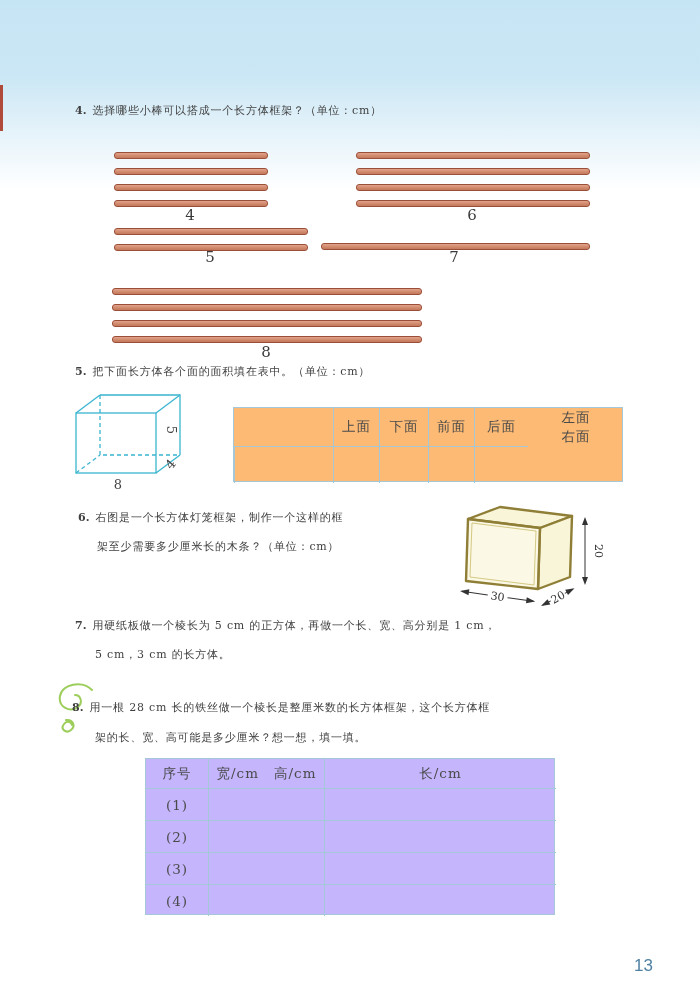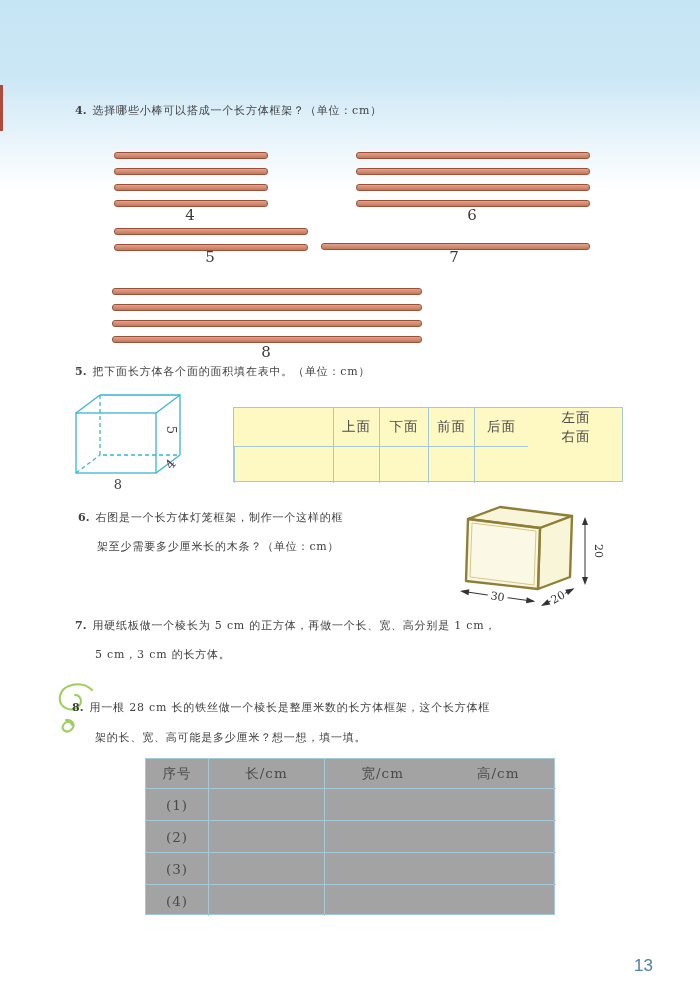--- a/index.html
+++ b/index.html
@@ -10,34 +10,34 @@
     background:linear-gradient(180deg,#c6e5f4 0%,#cbe7f5 40%,#eaf5fb 75%,#ffffff 100%);}
   .red-tick{left:0;top:85px;width:3px;height:46px;background:#b04a3a;}
   .ptext{font-size:11px;letter-spacing:0.8px;line-height:22px;white-space:nowrap;}
   .pnum{font-weight:bold;margin-right:6px;letter-spacing:0;}
   .stick{position:absolute;height:5px;border:1px solid #9c4f38;border-radius:3px;
          background:linear-gradient(180deg,#e0a48c 0%,#d28a6d 55%,#c27a5e 100%);}
   .stick-label{position:absolute;font-size:15px;color:#3a3a3a;transform:translateX(-50%);}
   
   .tbl1{left:233px;top:407px;width:390px;height:75px;display:grid;
         grid-template-columns:99px 46px 49px 46px 54px 96px;grid-template-rows:38px 37px;
-        border:1px solid #a4c8d8;box-sizing:border-box;background:#fef9c3;}
+        border:1px solid #a4c8d8;box-sizing:border-box;background:#fdba74;}
   .tbl1 .c{border-left:1px solid #a4c8d8;border-top:1px solid #a4c8d8;box-sizing:border-box;
            display:flex;align-items:center;justify-content:center;font-size:13.5px;color:#4a4a4a;
            letter-spacing:1px;}
   .tbl1 .r0{border-top:none;}
   .tbl1 .c0{border-left:none;}
   .tbl1 .noleft{border-left:none;}
   .tbl1 .wide{justify-content:space-around;flex-direction:column;}
   .rowlabel{font-size:13.5px;letter-spacing:1px;}
   sup{font-size:9px;}
   
   .tbl2{left:145px;top:758px;width:410px;height:157px;display:grid;
         grid-template-columns:62px 116px 232px;grid-template-rows:29px 32px 32px 32px 32px;
-        border:1px solid #a4c8d8;box-sizing:border-box;background:#a3a3a3;}
+        border:1px solid #a4c8d8;box-sizing:border-box;background:#c4b5fd;}
   .tbl2 .c{border-left:1px solid #a4c8d8;border-top:1px solid #a4c8d8;box-sizing:border-box;
            display:flex;align-items:center;justify-content:center;font-size:13.5px;color:#4a4a4a;
            letter-spacing:1px;}
   .tbl2 .r0{border-top:none;}
   .tbl2 .c0{border-left:none;}
   .tbl2 .wide{justify-content:space-around;}
   .pagenum{left:634px;top:956px;font-size:17px;color:#4f81a3;
            font-family:"Liberation Sans",sans-serif;}
   svg text{font-family:"DejaVu Serif","Liberation Serif",serif;}
 </style>
@@ -153,25 +153,25 @@
     <path d="M40,8 C30,-2 10,2 8,14 C6,25 18,31 26,25 C31,21 29,13 23,13"></path>
     <path d="M14,38 c7,-1 10,6 5,10 c-5,4 -11,-1 -7,-6 c2,-3 7,-3 8,1"></path>
   </g>
 </svg>
 
 <div class="abs ptext" style="left:72px;top:697px;"><span class="pnum">8.</span><span>用一根 28 cm 长的铁丝做一个棱长是整厘米数的长方体框架，这个长方体框</span></div>
 <div class="abs ptext" style="left:95px;top:727px;"><span>架的长、宽、高可能是多少厘米？想一想，填一填。</span></div>
 
 <div class="abs tbl2">
   <div class="c r0 c0">序号</div>
-  <div class="c r0">长/cm</div>
   <div class="c r0 wide">
     <span>宽/cm</span>
     <span>高/cm</span>
   </div>
+  <div class="c r0">长/cm</div>
   <div class="c c0">(1)</div>
   <div class="c"></div>
   <div class="c"></div>
   <div class="c c0">(2)</div>
   <div class="c"></div>
   <div class="c"></div>
   <div class="c c0">(3)</div>
   <div class="c"></div>
   <div class="c"></div>
   <div class="c c0">(4)</div>

